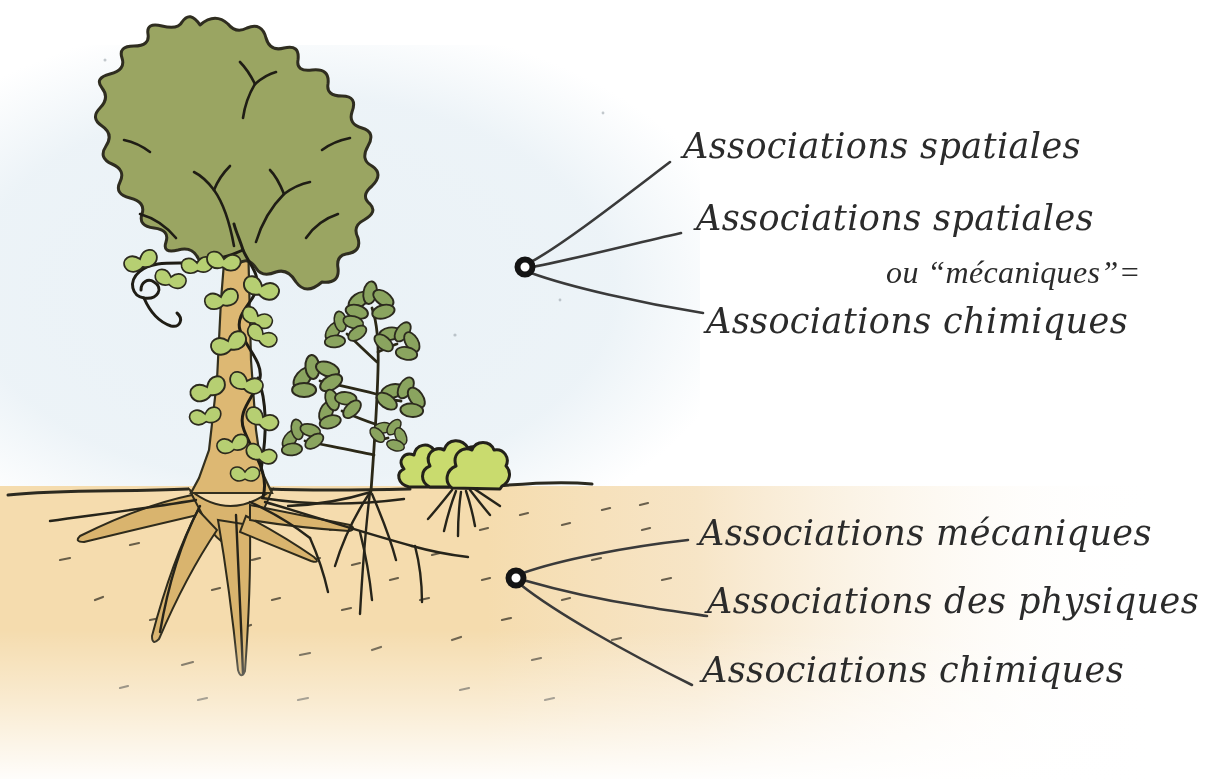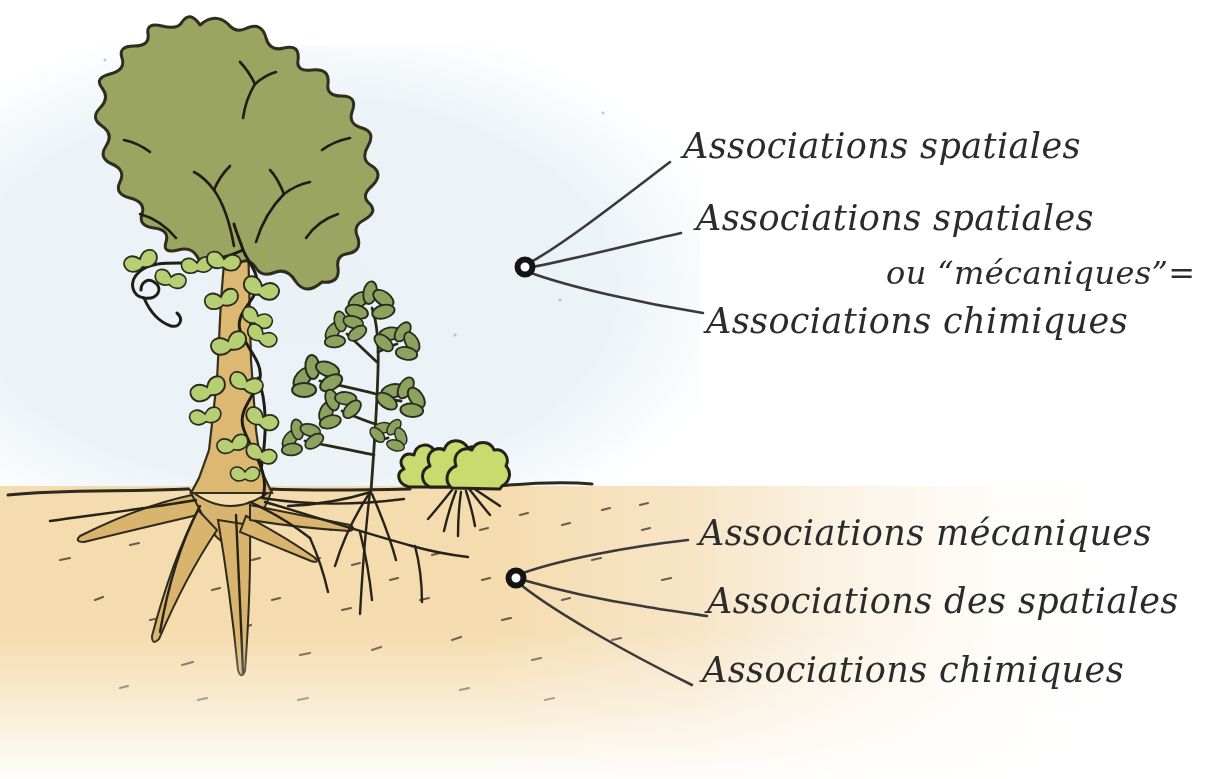--- a/index.html
+++ b/index.html
@@ -1,21 +1,21 @@
 <!DOCTYPE html>
 <html><head>
 <meta charset="utf-8">
 <style>
   html,body{margin:0;padding:0;background:#ffffff;}
   .stage{position:relative;width:1220px;height:779px;overflow:hidden;background:#ffffff;
          font-family:"DejaVu Serif","Liberation Serif",serif;}
   .scene{position:absolute;inset:0;}
   .label{position:absolute;font-style:italic;font-size:35px;color:#2b2b2b;
          white-space:nowrap;letter-spacing:.4px;font-family:"DejaVu Serif","Liberation Serif",serif;}
-  .label.small{font-size:32px;}
+  .label.small{font-size:32px;font-family:Liberation Serif, serif;}
 </style>
 </head>
 <body>
 
 <div class="stage">
 
 <svg class="scene" viewBox="0 0 1220 779">
   <defs>
     <radialGradient id="skyGrad" cx="45%" cy="55%" r="62%">
       <stop offset="0" stop-opacity="0.95" stop-color="#e9f1f6"></stop>
@@ -235,16 +235,16 @@
     <circle cx="516" cy="578" r="7.5" fill="#ffffff" stroke="#141414" stroke-width="6"></circle>
   </g>
 </svg>
 
 <div class="label" style="left:683px;top:126px">Associations spatiales</div>
 <div class="label" style="left:696px;top:198px">Associations spatiales</div>
 <div class="label small" style="left:886px;top:254px">ou “mécaniques”=</div>
 <div class="label" style="left:706px;top:301px">Associations chimiques</div>
 
 <div class="label" style="left:699px;top:513px">Associations mécaniques</div>
-<div class="label" style="left:707px;top:581px">Associations des spatiales</div>
+<div class="label" style="left:707px;top:581px">Associations des physiques</div>
 <div class="label" style="left:702px;top:650px">Associations chimiques</div>
 
 </div>
 
 </body></html>

